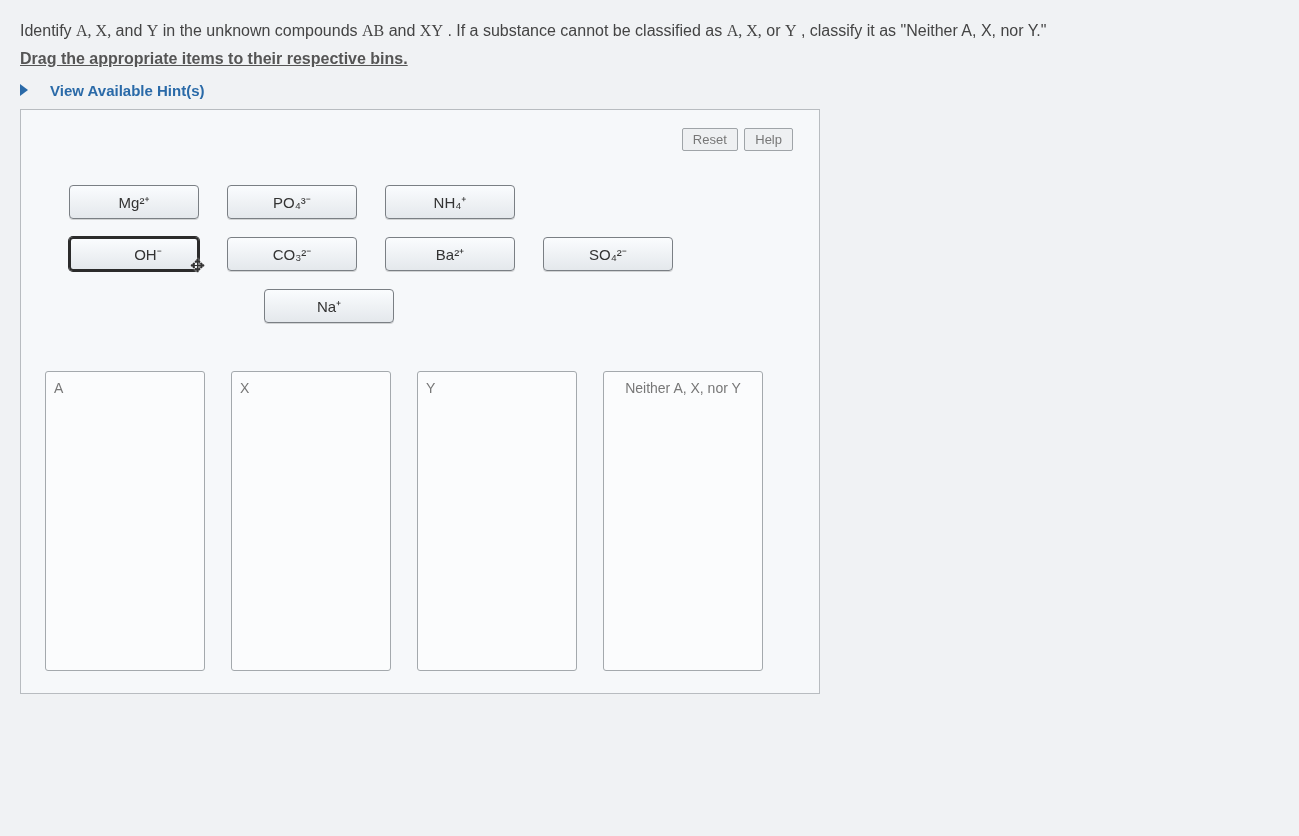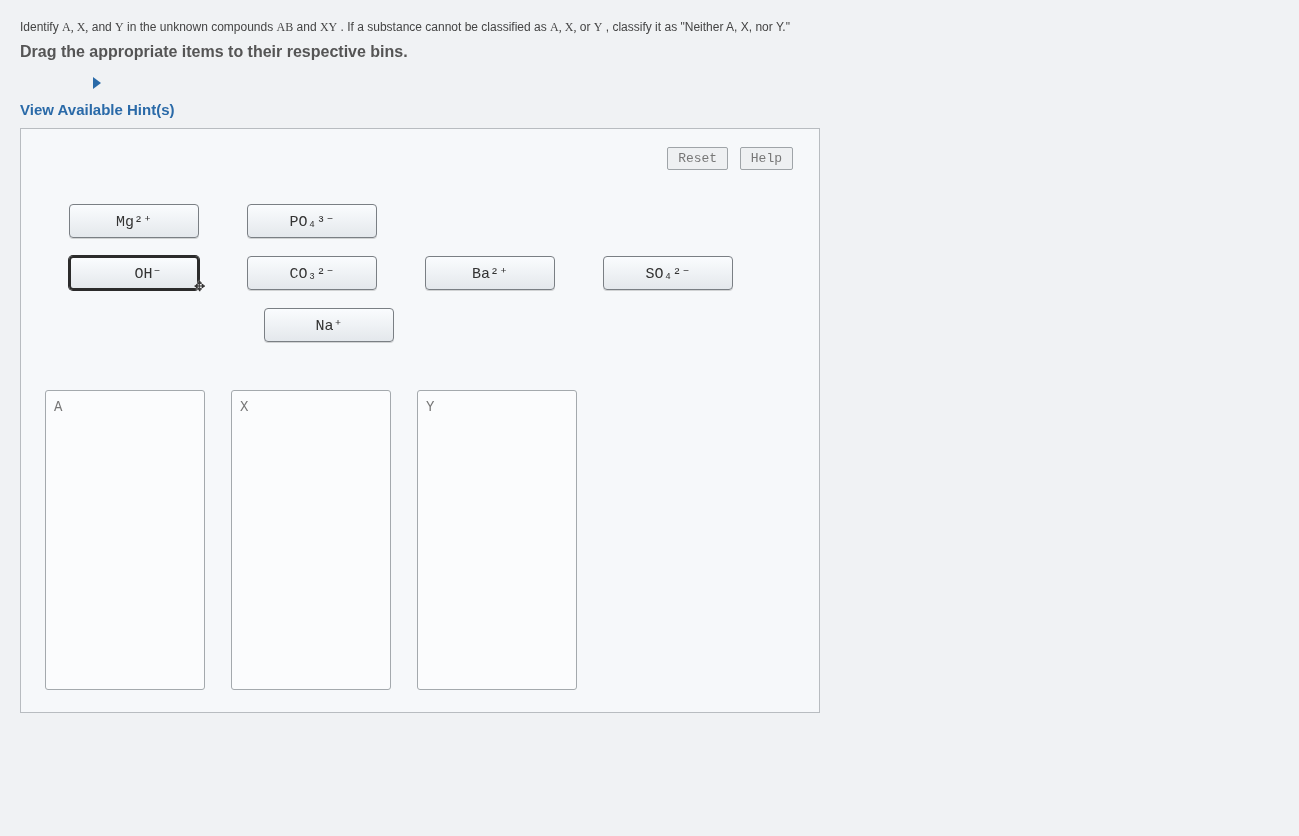--- a/index.html
+++ b/index.html
@@ -5,57 +5,56 @@
   * { box-sizing: border-box; margin: 0; padding: 0; }
   body {
     font-family: Arial, Helvetica, sans-serif;
     background: #f0f2f4;
     width: 1299px;
     height: 836px;
     padding: 18px 20px;
     color: #333;
   }
   .instructions {
-    font-size: 12px;
+    font-size: 16px;
     color: #444;
     line-height: 1.6;
     margin-bottom: 6px;
   }
   .instructions .var { font-family: Georgia, 'Times New Roman', serif; }
   .sub-instructions {
     font-size: 16px;
     font-weight: bold;
     color: #555;
     margin-bottom: 14px;
+    text-decoration: underline;
   }
   .hints-link {
     color: #2a6aa8;
     font-weight: bold;
     font-size: 15px;
     cursor: pointer;
     display: inline-flex;
     align-items: center;
-    gap: 12px;
+    gap: 22px;
     margin-bottom: 10px;
-    flex-direction: column;
   }
   .hints-link .tri {
     display:inline-block;
     width:0; height:0;
     border-top:6px solid transparent;
     border-bottom:6px solid transparent;
     border-left:8px solid #2a6aa8;
   }
   .workarea {
     border: 1px solid #b8bcc0;
     background: #f6f8fa;
     width: 800px;
     padding: 18px;
     position: relative;
-    font-family: Liberation Mono, monospace;
   }
   .toolbar {
     text-align: right;
     margin-bottom: 34px;
     padding-right: 8px;
   }
   .tool-btn {
     display: inline-block;
     border: 1px solid #9fa4a8;
     background: #eef0f2;
@@ -64,21 +63,21 @@
     padding: 3px 10px;
     margin-left: 2px;
     cursor: pointer;
     border-radius: 2px;
   }
   .chips {
     padding: 0 30px 30px 30px;
   }
   .chip-row {
     display: flex;
-    gap: 48px;
+    gap: 28px;
     margin-bottom: 18px;
     justify-content: flex-start;
   }
   .chip-row.center { justify-content: center; width: 520px; text-align: right; }
   .chip {
     width: 130px;
     height: 34px;
     border: 1px solid #7a7f84;
     border-radius: 4px;
     background: linear-gradient(#fafcfe, #e4e8ec);
@@ -159,20 +158,21 @@
 
   <div class="toolbar">
     <span class="tool-btn">Reset</span>
     <span class="tool-btn">Help</span>
   </div>
 
   <div class="chips">
     <div class="chip-row">
       <div class="chip">Mg²⁺</div>
       <div class="chip">PO₄³⁻</div>
+      <div class="chip">NH₄⁺</div>
     </div>
     <div class="chip-row">
       <div class="chip active move-cursor">OH⁻</div>
       <div class="chip">CO₃²⁻</div>
       <div class="chip">Ba²⁺</div>
       <div class="chip">SO₄²⁻</div>
     </div>
     <div class="chip-row center">
       <div class="chip">Na⁺</div>
     </div>
@@ -181,18 +181,21 @@
   <div class="bins">
     <div class="bin">
       <div class="bin-label">A</div>
     </div>
     <div class="bin">
       <div class="bin-label">X</div>
     </div>
     <div class="bin">
       <div class="bin-label">Y</div>
     </div>
+    <div class="bin wide">
+      <div class="bin-label">Neither A, X, nor Y</div>
+    </div>
   </div>
 
 </div>
 
 
 
 
 </body></html>

